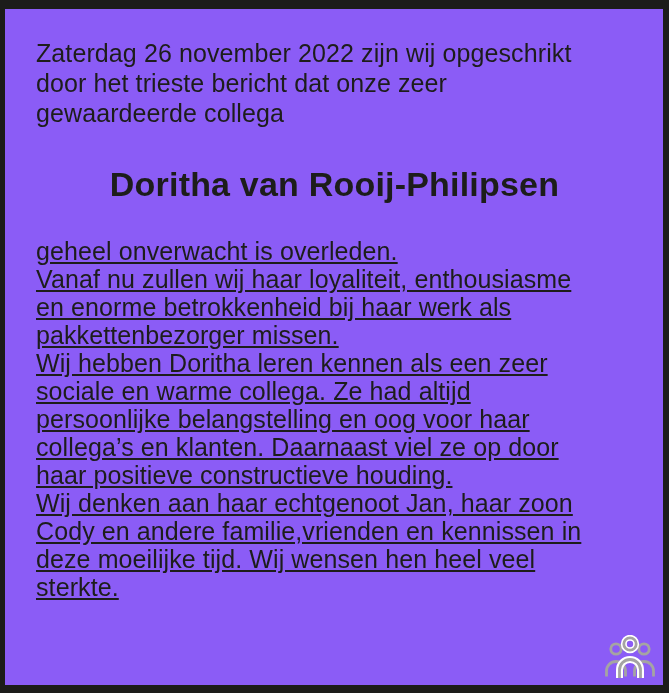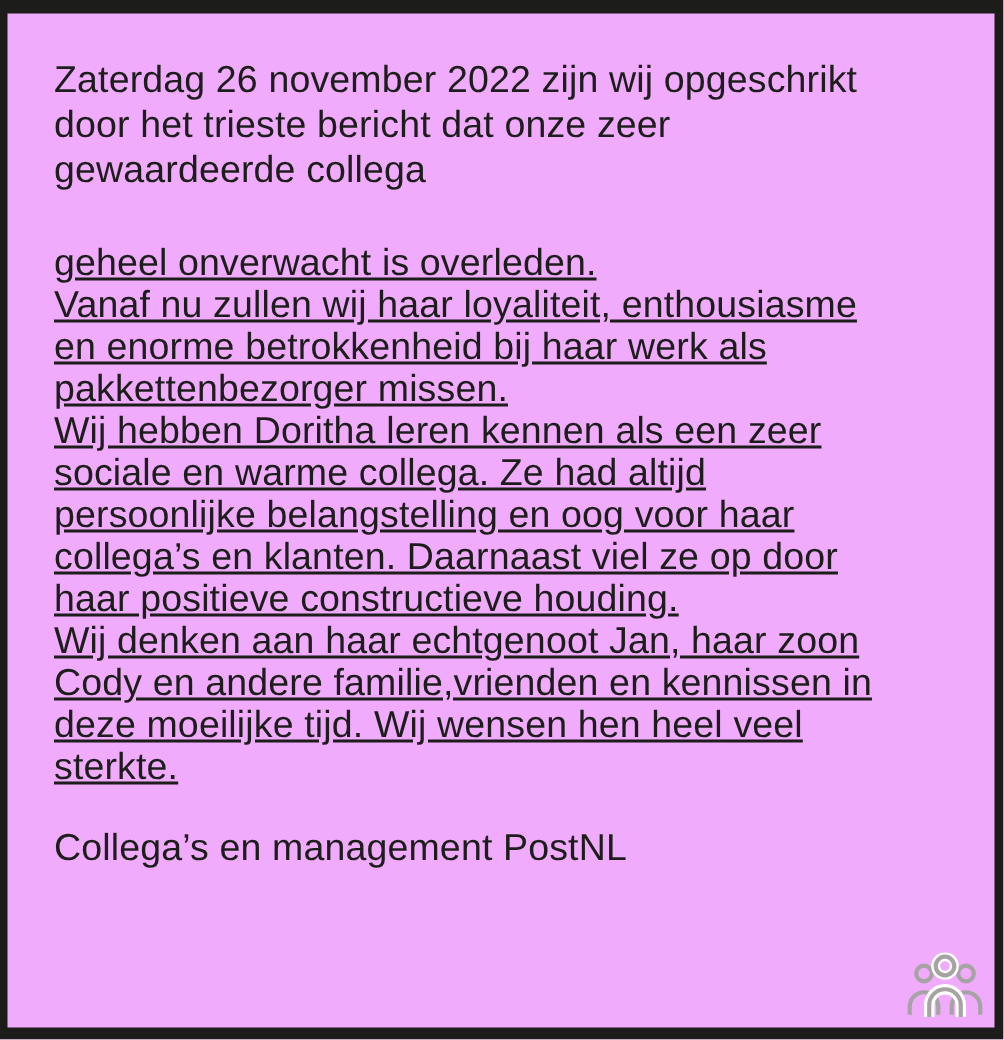--- a/index.html
+++ b/index.html
@@ -8,21 +8,21 @@
     width: 669px;
     height: 693px;
     background: #ffffff;
     font-family: "Liberation Sans", sans-serif;
   }
   .sheet {
     box-sizing: border-box;
     position: relative;
     width: 669px;
     height: 693px;
-    background: #f0abfc;
+    background: #8b5cf6;
     border-style: solid;
     border-color: #1c1c1a;
     border-width: 9px 6px 8px 5px; 
     overflow: hidden;
   }
   .content {
     position: relative;
     box-sizing: border-box;
     width: 100%;
     height: 100%;
@@ -70,36 +70,36 @@
 </head>
 <body>
 
 <div class="sheet">
   <div class="content">
 
     <p class="intro">Zaterdag 26 november 2022 zijn wij opgeschrikt
 door het trieste bericht dat onze zeer
 gewaardeerde collega</p>
 
+    <h1 class="deceased-name">Doritha van Rooij-Philipsen</h1>
 
     <p class="body-text">geheel onverwacht is overleden.
 Vanaf nu zullen wij haar loyaliteit, enthousiasme
 en enorme betrokkenheid bij haar werk als
 pakkettenbezorger missen.
 Wij hebben Doritha leren kennen als een zeer
 sociale en warme collega. Ze had altijd
 persoonlijke belangstelling en oog voor haar
 collega’s en klanten. Daarnaast viel ze op door
 haar positieve constructieve houding.
 Wij denken aan haar echtgenoot Jan, haar zoon
 Cody en andere familie,vrienden en kennissen in
 deze moeilijke tijd. Wij wensen hen heel veel
 sterkte.</p>
 
-    <p class="signature">Collega’s en management PostNL</p>
 
     <div class="logo">
       <svg viewBox="0 0 56 44" xmlns="http://www.w3.org/2000/svg" fill="none">
 
         <circle cx="14" cy="14" r="5.2" stroke="#a5a4a3" stroke-width="2.8"></circle>
         <circle cx="42" cy="14" r="5.2" stroke="#a5a4a3" stroke-width="2.8"></circle>
         <path d="M4.5 41.5 V36 a9.5 9.5 0 0 1 19 0 V41.5" stroke="#a5a4a3" stroke-width="2.8"></path>
         <path d="M32.5 41.5 V36 a9.5 9.5 0 0 1 19 0 V41.5" stroke="#a5a4a3" stroke-width="2.8"></path>
 
         <path d="M17.5 43 v-8 a10.5 10.5 0 0 1 21 0 v8" stroke="#ffffff" stroke-width="7"></path>

